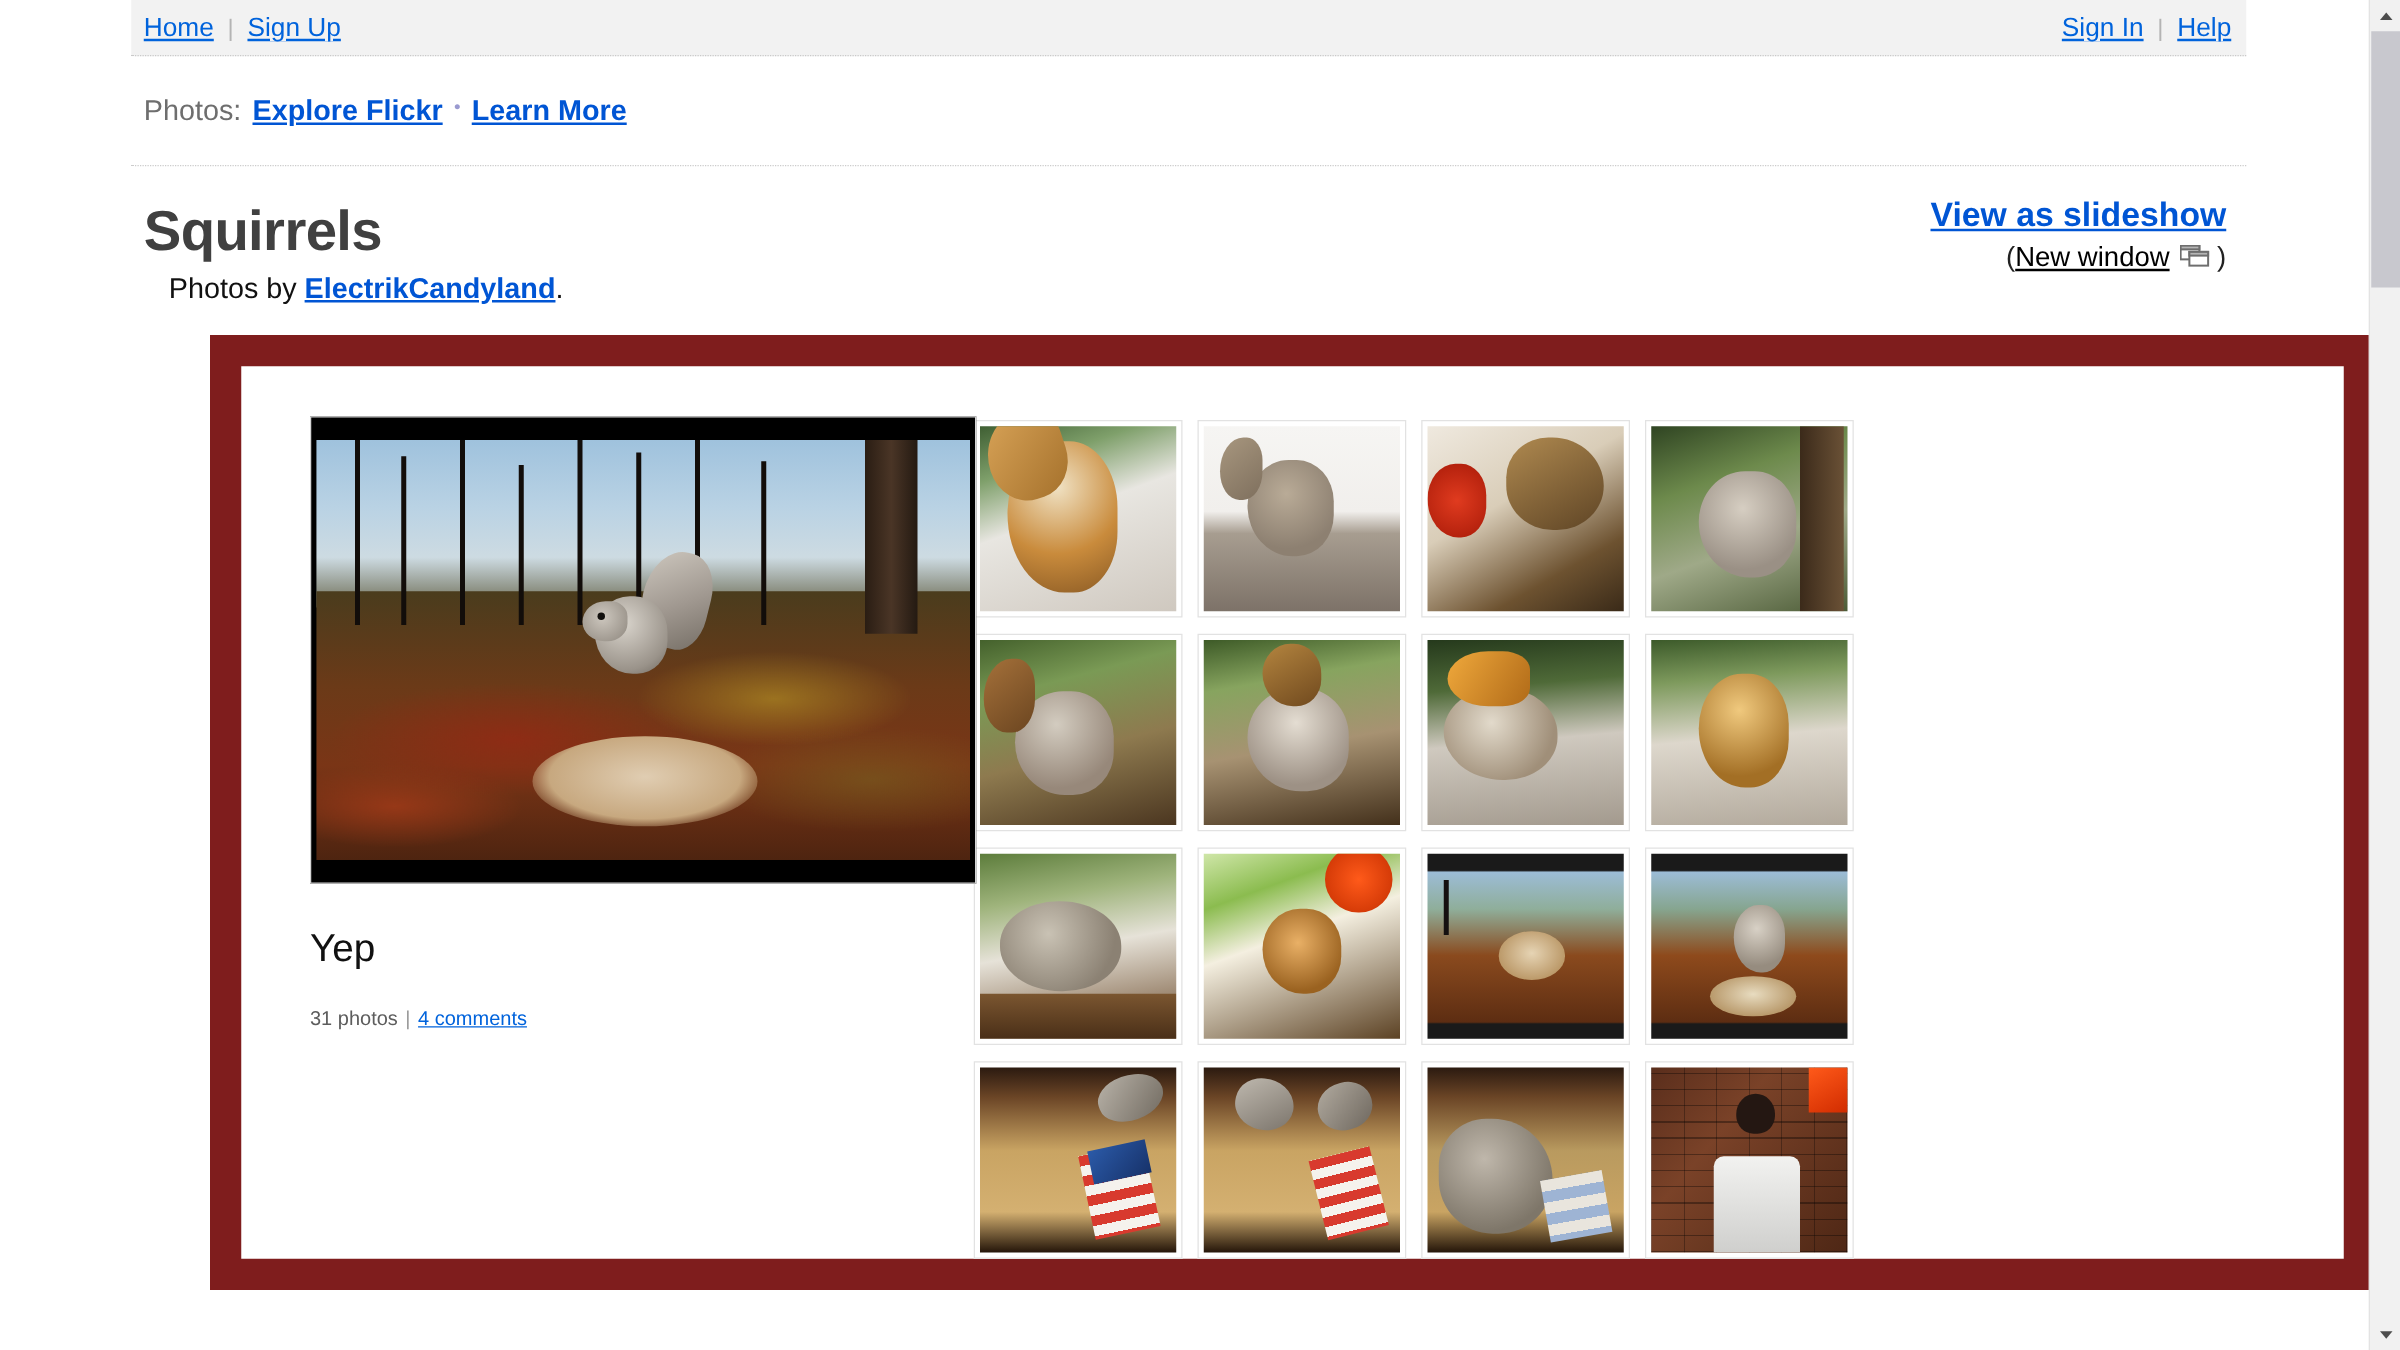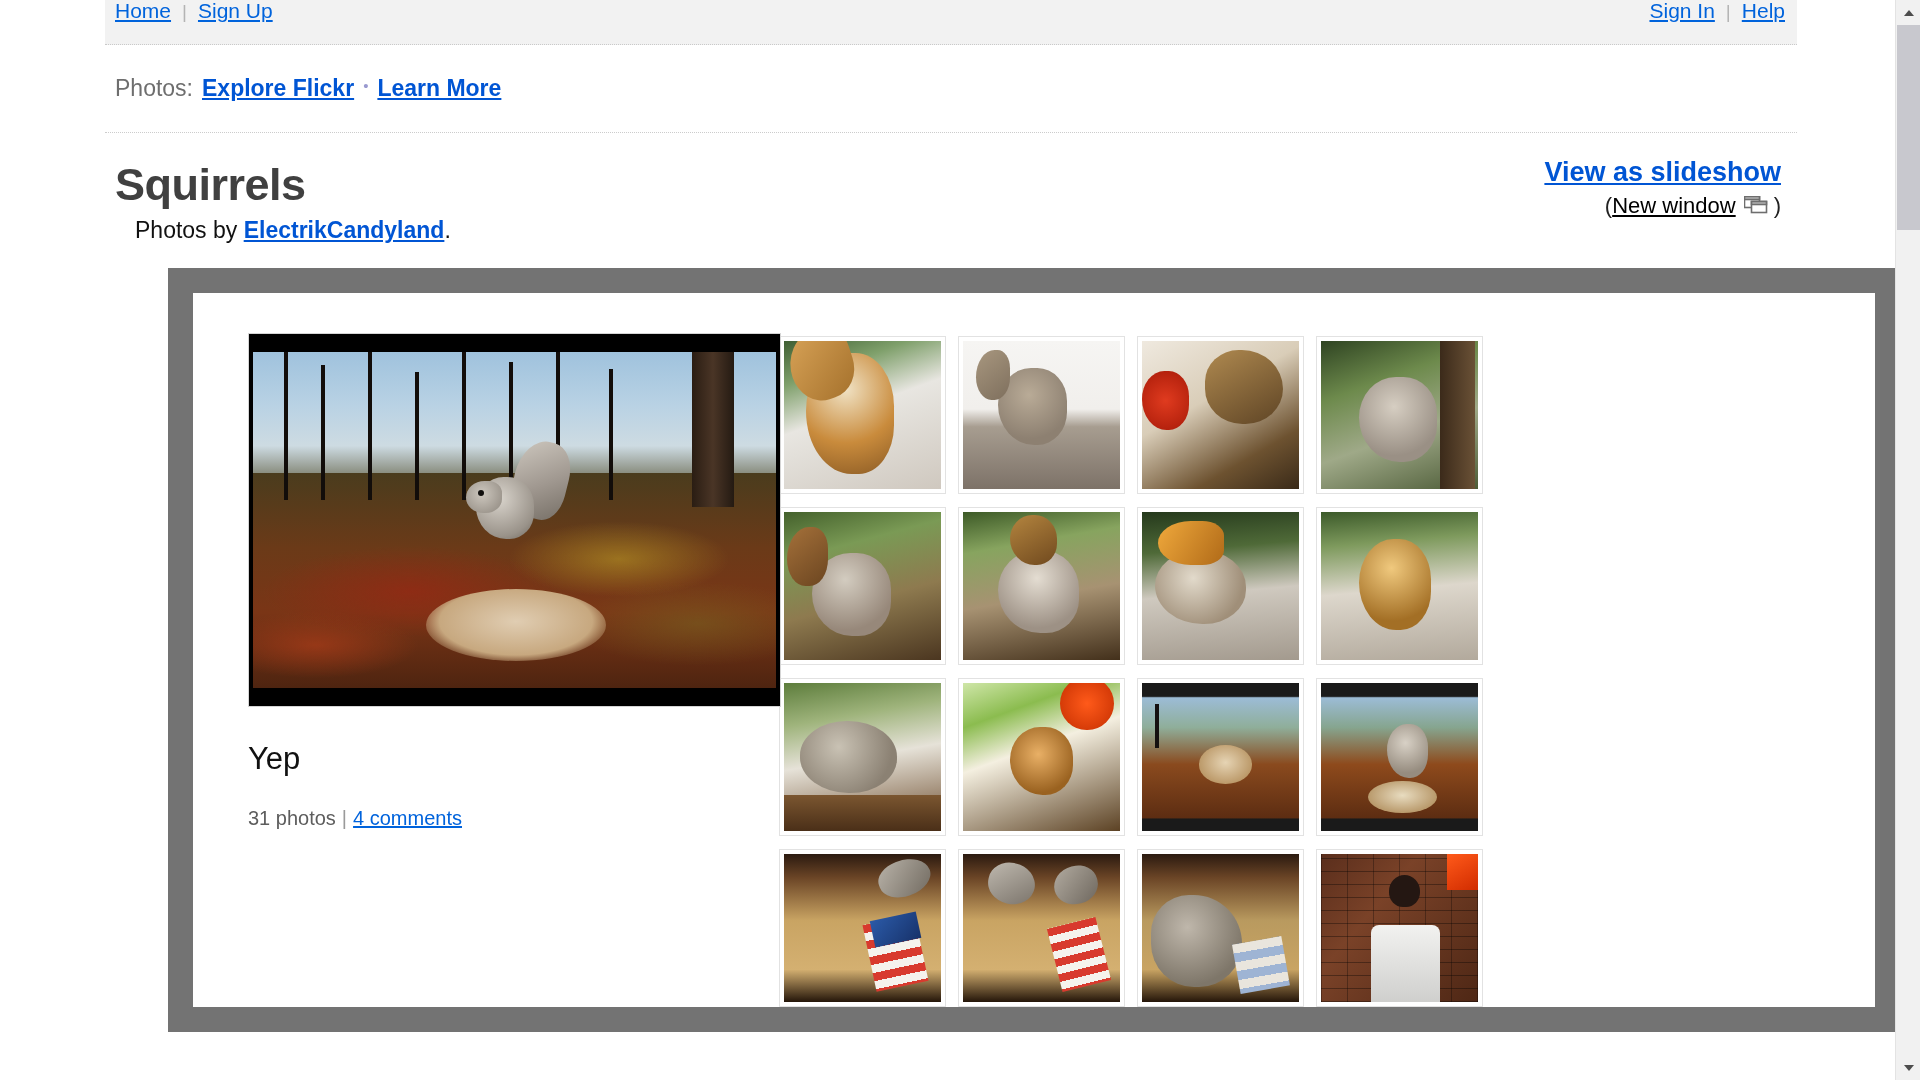--- a/index.html
+++ b/index.html
@@ -26,20 +26,21 @@
     width: 1692px;
   }
 
   
   .topbar {
     position: relative;
     background: #f2f2f2;
     height: 45px;
     border-bottom: 1px dotted #c9c9c9;
     display: flex;
+    align-items: center;
     padding: 0 12px 0 10px;
   }
   .topbar-left { display: flex; align-items: baseline; gap: 0; }
   .topbar-right { margin-left: auto; display: flex; align-items: baseline; }
   a.navlink {
     color: #0063dc;
     font-size: 21px;
     text-decoration: underline;
     font-family: "Liberation Sans", sans-serif;
     line-height: 1;
@@ -182,21 +183,21 @@
     display: inline-block;
     margin: 0 6px 0 8px;
     position: relative;
     top: 1px;
   }
 
   
   .outer-frame {
     margin: 20px 12px 0 63px;
     width: 1732px;
-    background: #737373;
+    background: #7f1d1d;
     padding: 25px;
   }
   .inner-panel {
     background: #ffffff;
     width: 100%;
     min-height: 650px;
     padding: 40px 0 0 0;
     display: flex;
   }
 
@@ -294,21 +295,21 @@
 
   
   .photo-title {
     margin: 34px 0 0 0;
     font-size: 31px;
     color: #111;
     font-family: "Liberation Sans", sans-serif;
   }
   .photo-meta {
     margin: 30px 0 0 0;
-    font-size: 20px;
+    font-size: 16px;
     color: #5d5d5d;
     font-family: "Liberation Sans", sans-serif;
   }
   .photo-meta .bar { color: #9a9a9a; padding: 0 6px; }
   .photo-meta a { color: #0063dc; text-decoration: underline; cursor: pointer; }
   .photo-dates {
     margin: 30px 0 0 0;
     font-size: 24px;
     color: #5d5d5d;
     line-height: 1.28;

